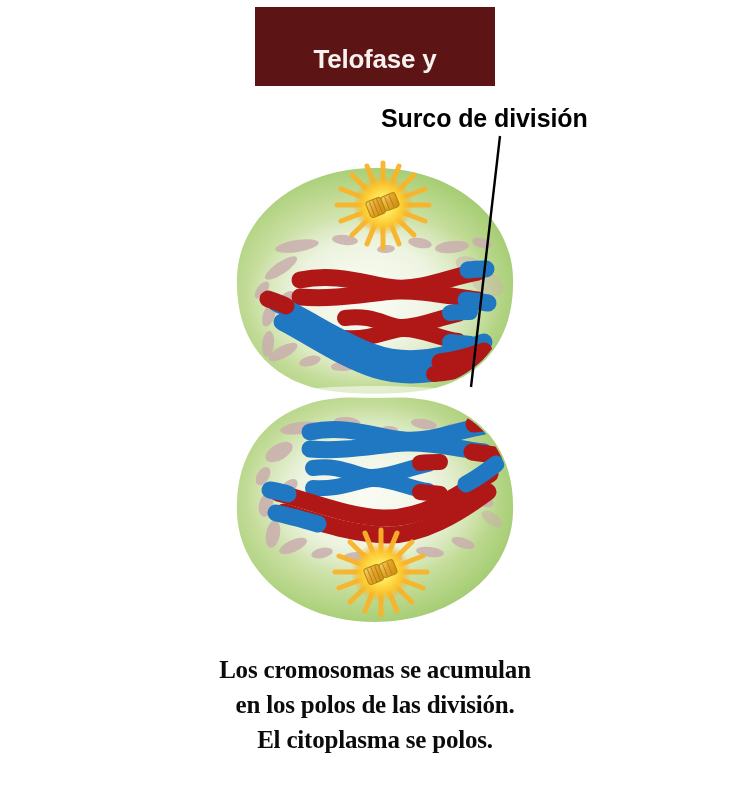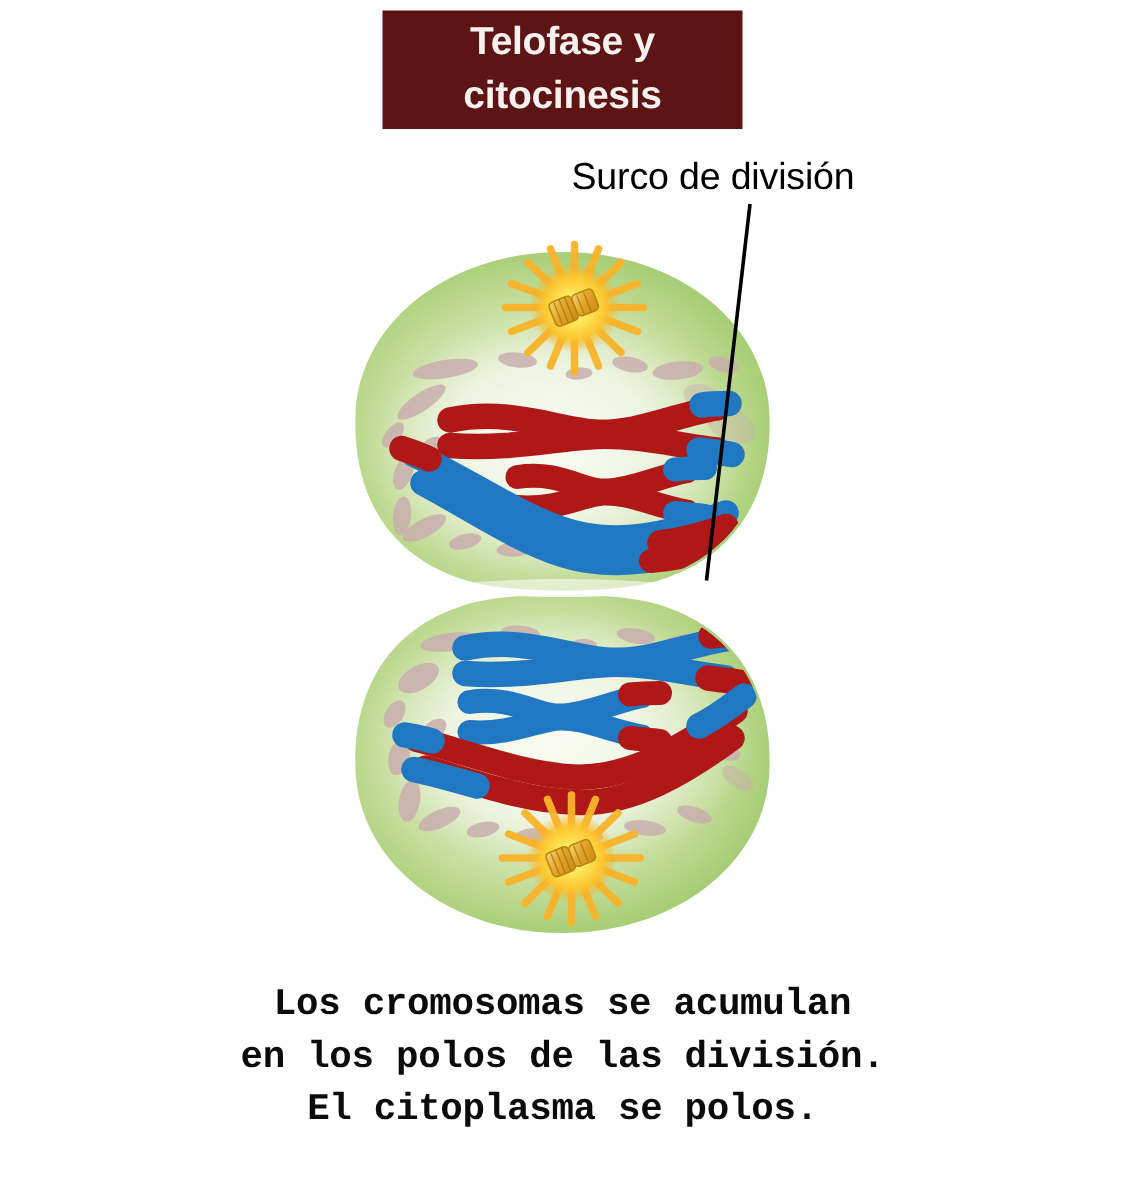--- a/index.html
+++ b/index.html
@@ -40,45 +40,46 @@
     padding: 2px 6px 5px 6px;
   }
   .title-line {
     color: #f7f2ef;
     font-family: "Liberation Sans", sans-serif;
     font-weight: bold;
     font-size: 26px;
     line-height: 36px;
     letter-spacing: -0.2px;
     white-space: nowrap;
+    margin-top: 28px;
   }
 
   
   .callout-label {
     position: absolute;
     left: 381px;
     top: 103px;
     color: #000000;
     font-family: "Liberation Sans", sans-serif;
-    font-weight: normal;
+    font-weight: bold;
     font-size: 25px;
     line-height: 30px;
     white-space: nowrap;
     letter-spacing: -0.1px;
   }
 
   
   .caption {
     position: absolute;
     left: 0;
     top: 652px;
     width: 750px;
     text-align: center;
     color: #0b0b0b;
-    font-family: Liberation Mono, monospace;
+    font-family: Liberation Serif, serif;
     font-weight: bold;
     font-size: 25px;
     line-height: 35px;
     letter-spacing: -0.2px;
   }
   .caption div { white-space: nowrap; }
 
   
   .figure-svg {
     position: absolute;
@@ -327,21 +328,20 @@
       <path d="M 237 392 C 280 392, 320 398, 375 398 C 430 398, 470 392, 513 392
                C 470 392, 430 386, 375 386 C 320 386, 280 392, 237 392 Z" fill="#ffffff" opacity="0.55"></path>
       <path d="M 240 390 C 290 390, 330 396, 375 396 C 420 396, 460 390, 510 390" fill="none" stroke="#ffffff" stroke-width="4" opacity="0.75"></path>
     </g>
 
     <line x1="500" y1="136" x2="471" y2="387" stroke="#000000" stroke-width="2.4"></line>
   </svg>
 
   <div class="title-banner">
     <div class="title-line">Telofase y</div>
-    <div class="title-line">citocinesis</div>
   </div>
 
   <div class="callout-label">Surco de división</div>
 
   <div class="caption">
     <div>Los cromosomas se acumulan</div>
     <div>en los polos de las división.</div>
     <div>El citoplasma se polos.</div>
   </div>
 

